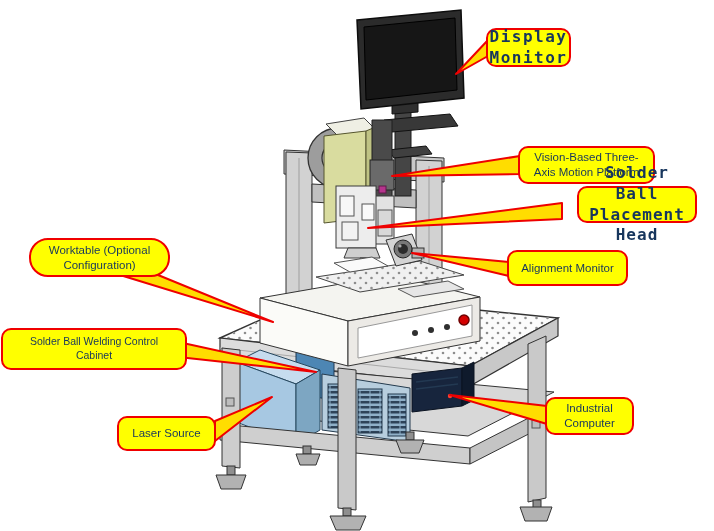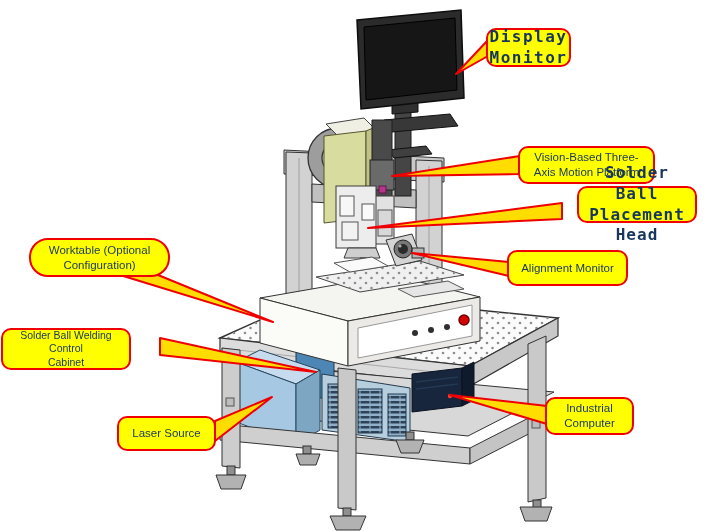--- a/index.html
+++ b/index.html
@@ -17,21 +17,21 @@
   }
   .callout.mono {
     font-family:"DejaVu Sans Mono", monospace;
     font-size:16px; letter-spacing:1.5px; font-weight:700;
   }
   #c-display   { left:486px; top:28px;  width:85px;  height:39px; }
   #c-vision    { left:518px; top:146px; width:137px; height:38px; }
   #c-solder    { left:560px; top:186px; width:120px; height:37px; letter-spacing:1px;margin-left:17px; }
   #c-camera    { left:507px; top:250px; width:121px; height:36px; }
   #c-worktable { left:29px;  top:238px; width:141px; height:39px;border-radius:19px; }
-  #c-cabinet   { left:1px;   top:328px; width:130px; height:42px; font-size:10.5px; }
+  #c-cabinet   { left:1px;   top:328px; width:186px; height:42px; font-size:10.5px; }
   #c-laser     { left:117px; top:416px; width:99px;  height:35px; }
   #c-computer  { left:545px; top:397px; width:89px;  height:38px; }
 </style>
 </head>
 <body>
 
 <div class="stage">
 
   <svg class="machine-svg" width="714" height="531" viewBox="0 0 714 531">
     <defs>

